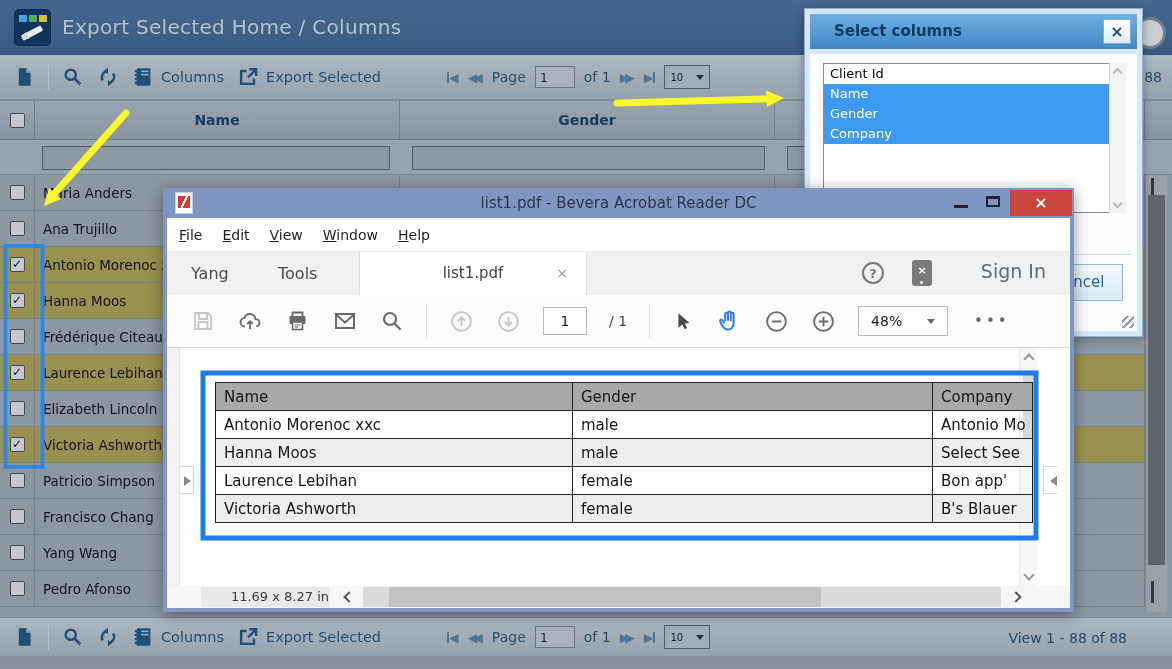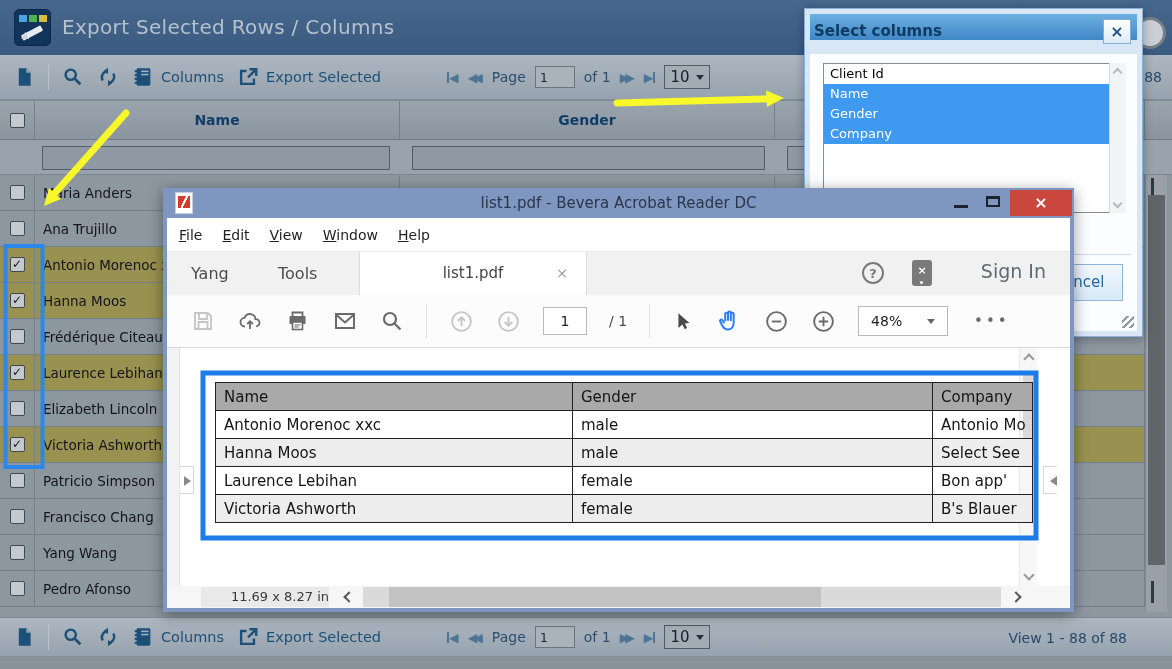--- a/index.html
+++ b/index.html
@@ -26,21 +26,21 @@
   .tlabel{font-size:14.5px;color:#1d5078;margin-left:2px;}
   .tgroup{display:flex;align-items:center;gap:5px;}
 
   .pager{position:absolute;left:447px;top:0;height:100%;display:flex;align-items:center;gap:9px;color:#49708f;}
   .pgl{font-size:14px;color:#2b4e6f;}
   .dbl{font-size:12.5px;letter-spacing:-4px;padding-right:4px;color:#4d7494;}
   .pgr-edge{display:flex;align-items:center;color:#4d7494;}
   .pgr-edge .bar{width:2px;height:11px;background:#4d7494;}
   .pgr-edge .g{font-size:12.5px;}
   .pg-input{width:40px;height:22px;background:#aab3bc;border:1px solid #6b7681;font-size:13px;color:#1c2a36;padding:0 4px;}
-  .pg-size{width:46px;height:24px;background:#a3adb6;border:1px solid #515c66;display:flex;align-items:center;justify-content:space-between;padding:0 5px;font-size:15px;color:#15202c;}
+  .pg-size{width:46px;height:24px;background:#a3adb6;border:1px solid #515c66;display:flex;align-items:center;justify-content:space-between;padding:0 5px;font-size:10px;color:#15202c;}
   .caret{width:0;height:0;border:4px solid transparent;border-top:5px solid #24303c;margin-top:4px;}
   .view-text{position:absolute;font-size:14px;color:#254a6e;}
 
   .ghdr{left:0;top:100px;width:1172px;height:40px;background:linear-gradient(#99a4af,#8a95a0);border-top:1px solid #7b8791;border-bottom:1px solid #6f7b85;}
   .gh-cell{position:absolute;top:0;height:100%;border-right:1px solid #768088;display:flex;align-items:center;justify-content:center;font-size:14px;font-weight:bold;color:#123d69;}
   .frow{left:0;top:140px;width:1172px;height:35px;background:#98a3ad;border-bottom:1px solid #7b8791;}
   .finput{position:absolute;top:6px;height:24px;background:#8f99a3;border:1px solid #525d67;}
   .cbx{display:inline-block;width:15px;height:15px;background:#c3c9cf;border:1px solid #42484e;border-radius:2px;text-align:center;line-height:13px;font-size:12px;font-weight:bold;color:#14161a;}
 
   #grid-rows{left:0;top:175px;width:1145px;}
@@ -55,21 +55,21 @@
   .gsb{left:1145px;top:175px;width:22px;height:437px;background:#99a0a7;border-left:1px solid #7e868e;}
   .gsb .thumb{position:absolute;left:2px;top:20px;width:17px;height:370px;background:#5f6569;}
   .chev{width:9px;height:9px;border-left:3px solid #2e3944;border-top:3px solid #2e3944;}
   .chev.up{transform:rotate(45deg);} .chev.down{transform:rotate(225deg);}
   .gsb .cbtn{position:absolute;left:5px;}
 
   .help-circle{left:1134px;top:17px;width:32px;height:32px;border-radius:50%;background:#c9cfd5;border:3px solid #767f88;z-index:10;}
 
   
   .dlg{left:804px;top:8px;width:339px;height:329px;background:#d7e7f5;border:1px solid #8ab2d8;z-index:20;box-shadow:0 2px 10px rgba(0,0,0,.3);}
-  .dlg-title{position:absolute;left:5px;top:5px;right:5px;height:26px;background:linear-gradient(#6db1e2,#3f87c6);line-height:35px;padding-left:4px;font-size:15px;font-weight:bold;color:#113b63;}
+  .dlg-title{position:absolute;left:5px;top:5px;right:5px;height:35px;background:linear-gradient(#6db1e2,#3f87c6);line-height:35px;padding-left:24px;font-size:15px;font-weight:bold;color:#113b63;}
   .dlg-close{position:absolute;right:11px;top:10px;width:28px;height:25px;background:linear-gradient(#ffffff,#dceaf6);border:1px solid #86add2;color:#1d4f80;font-size:16px;font-weight:bold;text-align:center;line-height:23px;}
   .dlg-body{position:absolute;left:5px;top:45px;right:5px;bottom:5px;background:#fbfdff;}
   .lb{position:absolute;left:13px;top:9px;width:303px;height:150px;background:#fff;border:1px solid #8a8a8a;overflow:hidden;}
   .lb-item{height:20px;line-height:20px;padding-left:6px;font-size:13px;color:#000;}
   .lb-item.sel{background:#3d9af0;color:#fff;}
   .lb-sb{position:absolute;right:0;top:0;width:17px;height:100%;background:#f3f4f5;border-left:1px solid #d8d8d8;}
   .chev2{width:7px;height:7px;border-left:2px solid #b4bac1;border-top:2px solid #b4bac1;position:absolute;left:4px;}
   .chev2.up{transform:rotate(45deg);top:6px;} .chev2.down{transform:rotate(225deg);bottom:6px;}
   .dlg-sep{position:absolute;left:6px;right:6px;top:200px;height:1px;background:#c9dcee;}
   .dlg-cancel{position:absolute;left:225px;top:210px;width:88px;height:37px;background:linear-gradient(#f2f8fd,#d8e9f7);border:1px solid #8fb6dc;font-size:15px;color:#2565a0;text-align:center;line-height:35px;}
@@ -131,21 +131,21 @@
 <div id="screen">
 
   <div class="abs hdr">
     <div class="abs logo">
       <span class="sq s1"></span>
         <span class="sq s2"></span>
         <span class="sq s3"></span>
       <span class="pen"></span>
         <span class="tip"></span>
     </div>
-    <div class="abs hdr-title">Export Selected Rows / Columns</div>
+    <div class="abs hdr-title">Export Selected Home / Columns</div>
   </div>
 
   <div class="abs tbar top">
     <div class="ticons">
       <span>
           <svg width="21" height="24" viewBox="0 0 24 24">
             <path d="M5.5 2h8.5l5 5v15H5.5z" fill="currentColor"></path>
             <path d="M14 2v5.2h5.2z" fill="#93a3b2"></path>
           </svg>
         </span>

